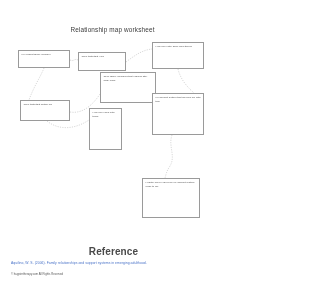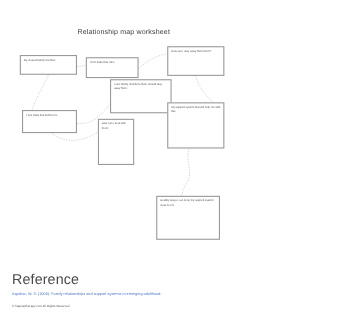--- a/index.html
+++ b/index.html
@@ -79,24 +79,25 @@
   .n-healthy   { left: 142px; top: 140px; width: 58px;  height: 40px; }
 
   
   .ref-wrap {
     position: absolute;
     left: 11px;
     top: 246px;
     width: 205px;
   }
   .ref-heading {
-    font-size: 13px;
+    font-size: 10px;
     color: #4a4a4a;
-    font-weight: 400;
+    font-weight: 700;
     letter-spacing: 0.1px;
+    text-align: center;
   }
   .ref-citation {
     margin-top: 3.5px;
     font-size: 3.4px;
     color: #4a73c8;
     letter-spacing: 0.04px;
     white-space: nowrap;
   }
   .copyright {
     margin-top: 8px;

